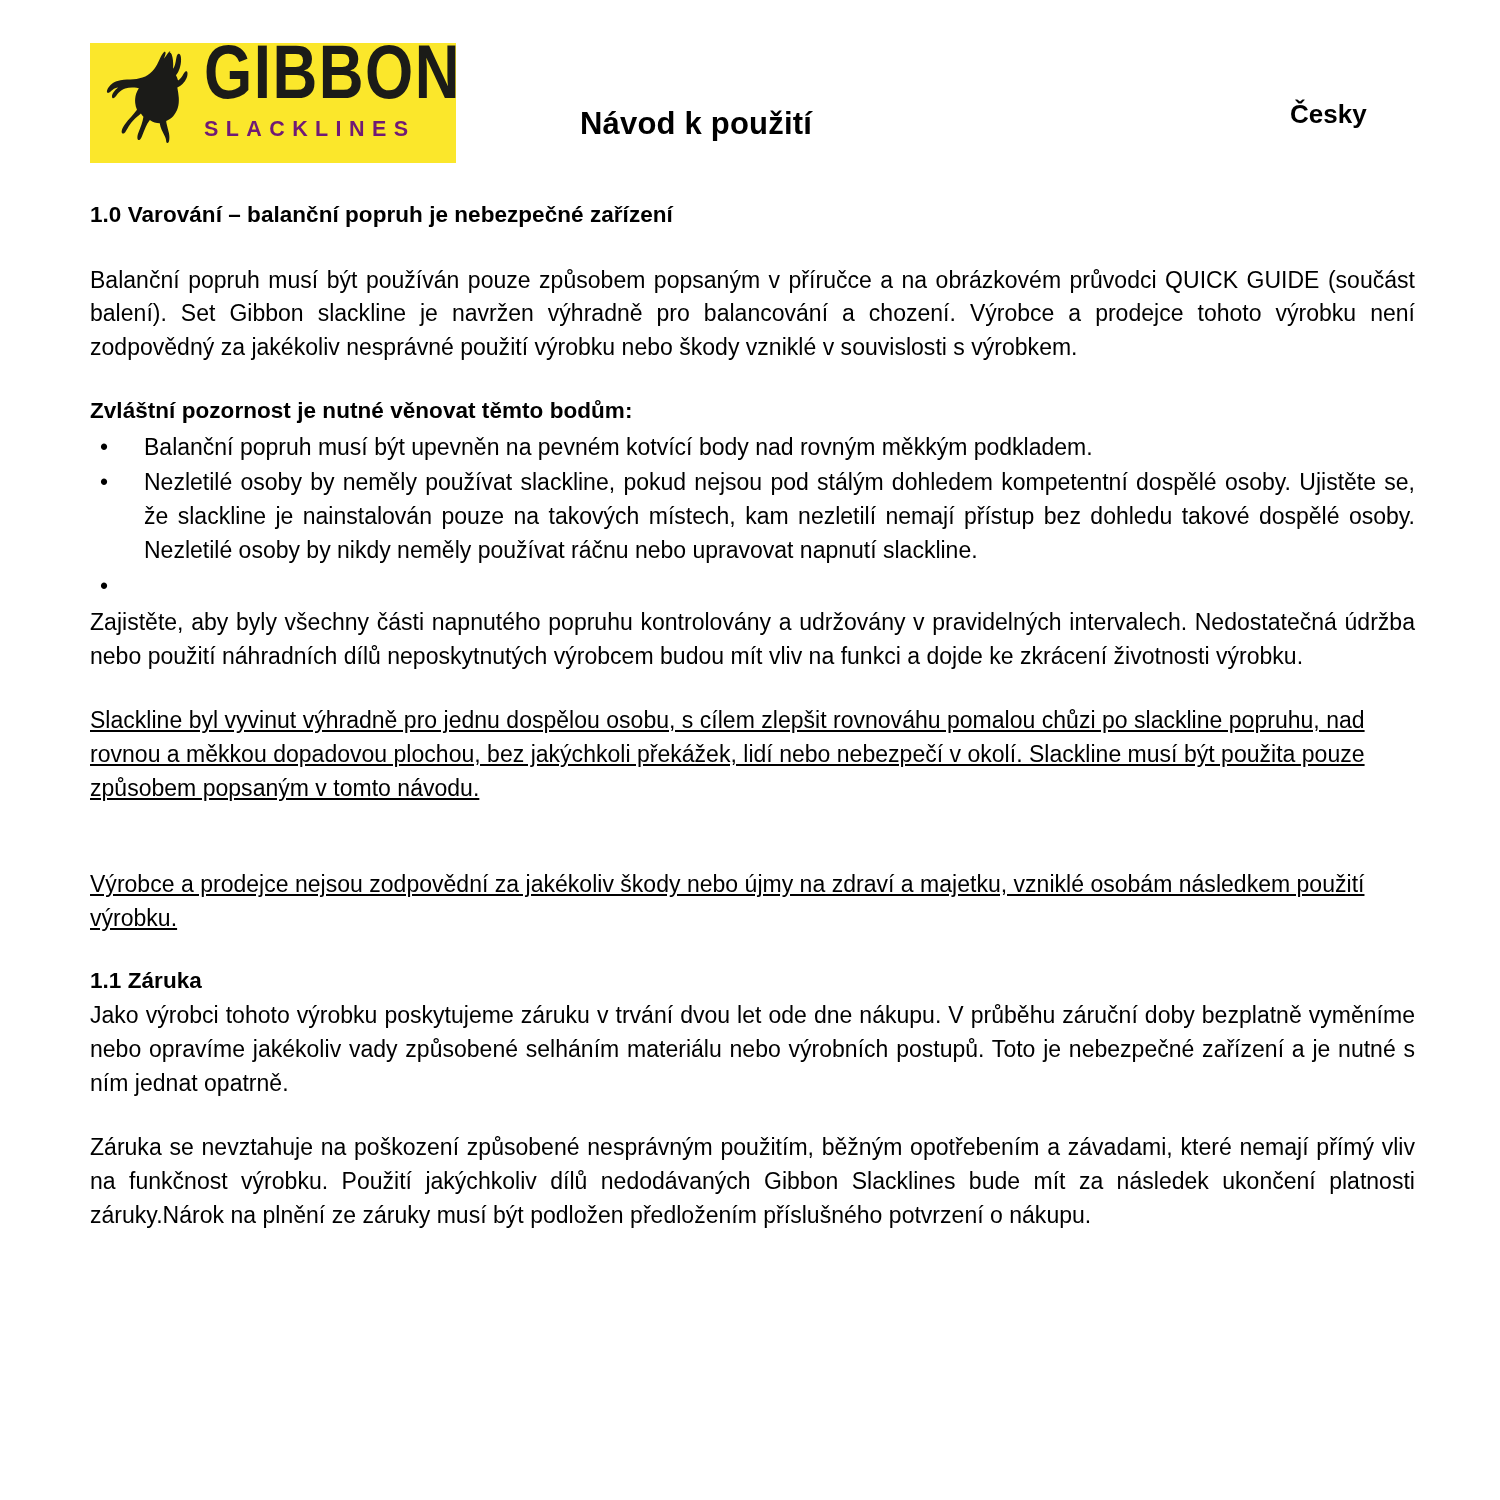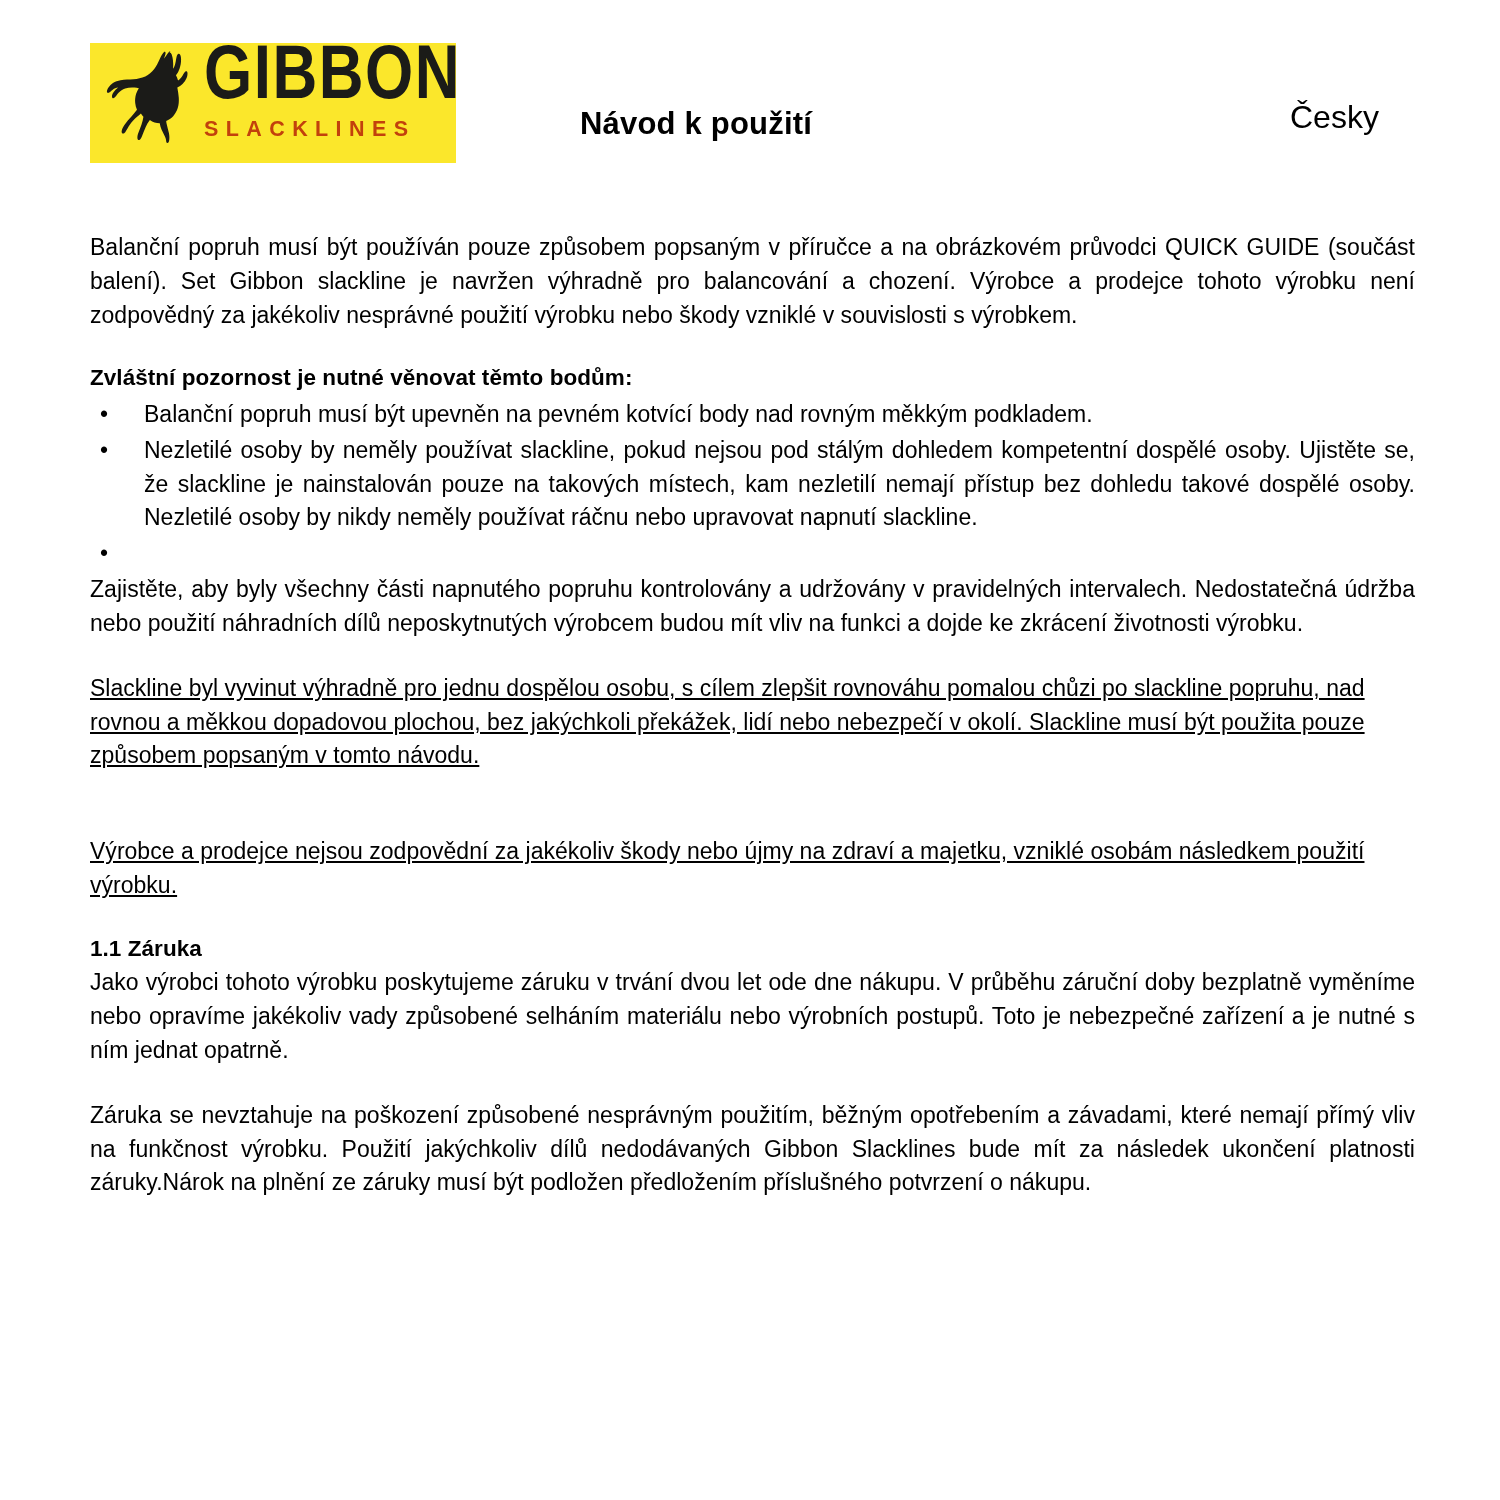--- a/index.html
+++ b/index.html
@@ -75,40 +75,40 @@
     white-space: nowrap;
   }
 
   .logo-sub {
     display: block;
     margin-top: 17px;
     font-family: "Liberation Sans", sans-serif;
     font-weight: 700;
     font-size: 21.5px;
     letter-spacing: 7.4px;
-    color: #c2410c;
+    color: #701a75;
     white-space: nowrap;
   }
 
   .header-title {
     position: absolute;
     left: 580px;
     top: 106px;
     font-size: 31px;
     font-weight: 700;
     letter-spacing: 0.2px;
     white-space: nowrap;
   }
 
   .header-lang {
     position: absolute;
     left: 1290px;
     top: 99px;
-    font-size: 32px;
-    font-weight: 400;
+    font-size: 26px;
+    font-weight: 700;
     white-space: nowrap;
   }
 
   
   .doc-body {
     position: absolute;
     left: 90px;
     top: 200px;
     width: 1325px;
   }
@@ -253,20 +253,21 @@
         <span class="logo-sub">SLACKLINES</span>
       </div>
     </div>
 
     <div class="header-title">Návod k použití</div>
     <div class="header-lang">Česky</div>
   </div>
 
   <div class="doc-body">
 
+    <h2 class="h-sec">1.0 Varování – balanční popruh je nebezpečné zařízení</h2>
 
     <div class="gap-md"></div>
 
     <p class="para">Balanční popruh musí být používán pouze způsobem popsaným v příručce a na obrázkovém průvodci QUICK GUIDE (součást balení). Set Gibbon slackline  je navržen výhradně pro balancování a chození. Výrobce a prodejce tohoto výrobku není zodpovědný za jakékoliv nesprávné použití výrobku nebo škody vzniklé v souvislosti s výrobkem.</p>
 
     <div class="gap-md"></div>
 
     <h3 class="h-sec">Zvláštní pozornost je nutné věnovat těmto bodům:</h3>
 
     <ul class="bullets">

